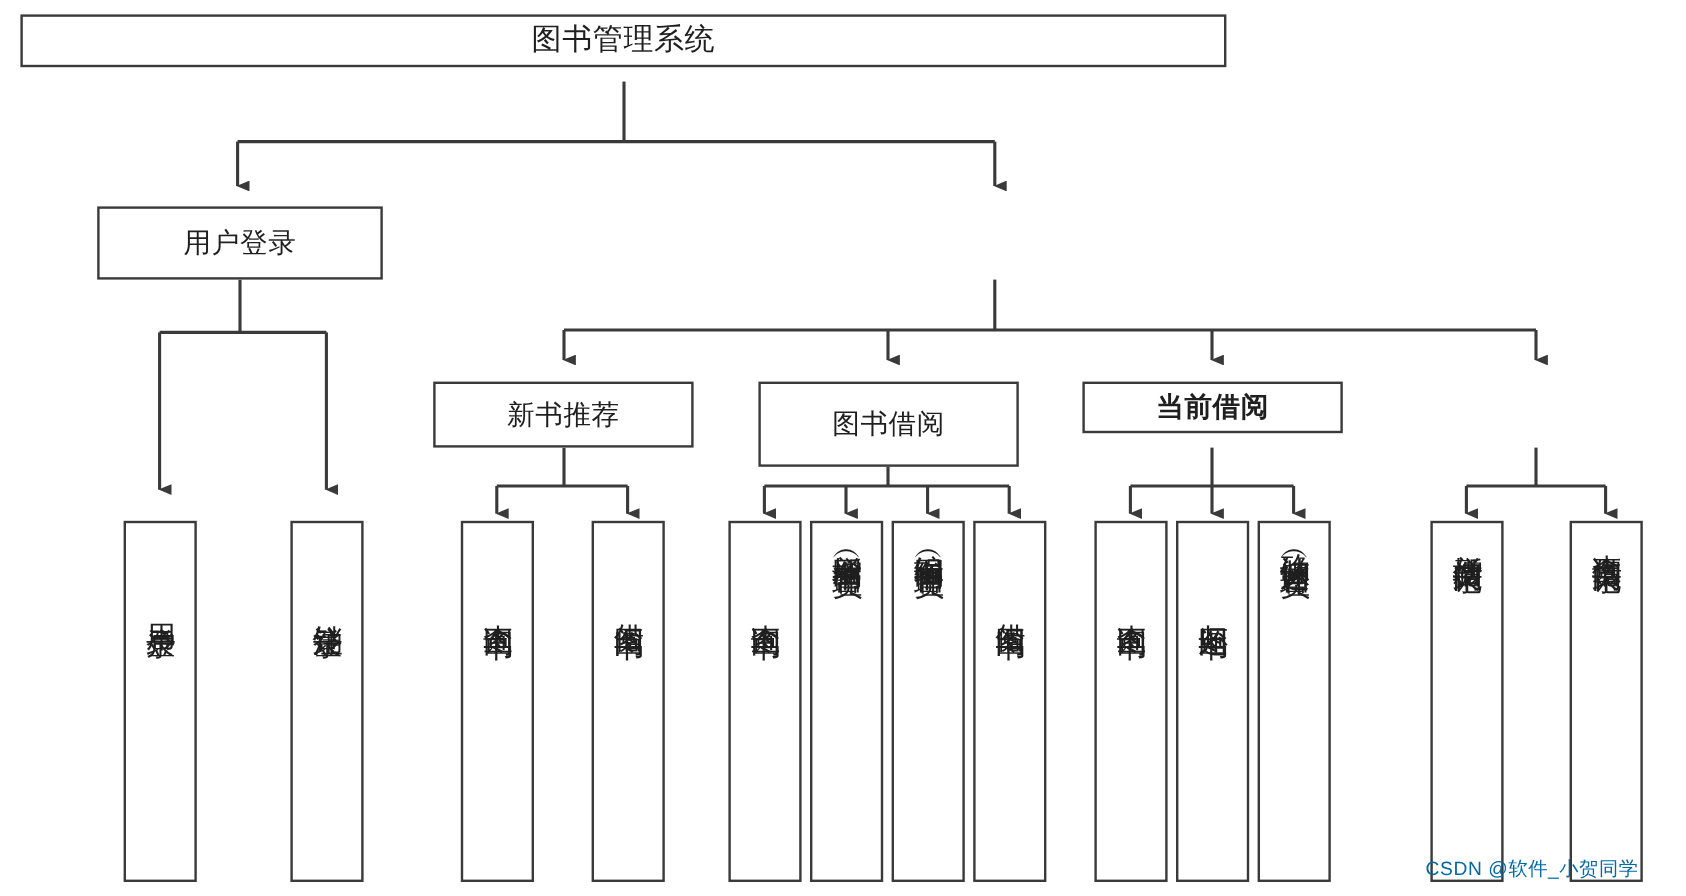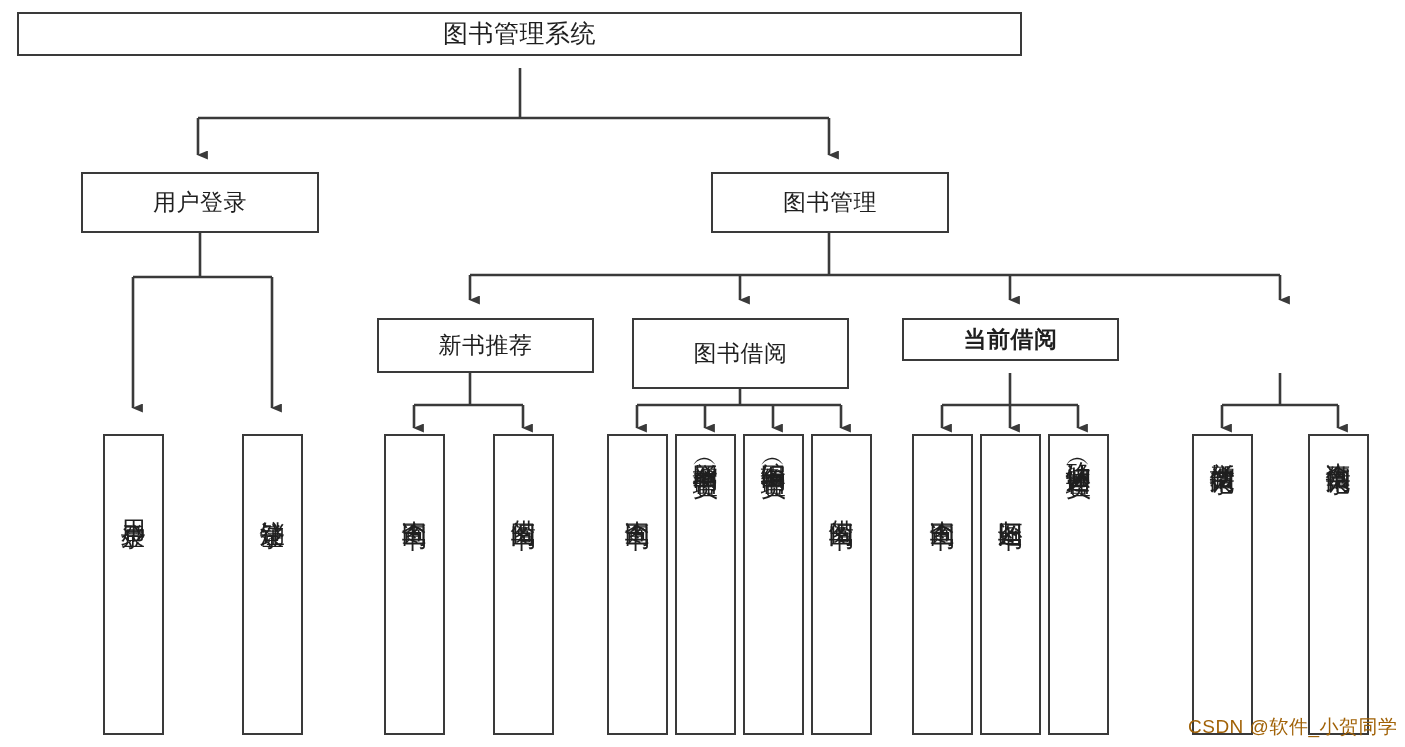--- a/index.html
+++ b/index.html
@@ -61,22 +61,22 @@
   .node.leaf.mid .label {
     margin-top: 58px;
   }
   .node.leaf.tall .label {
     margin-top: 0px;
   }
   .watermark {
     position: absolute;
     left: 1188px;
     top: 714px;
-    font-size: 19px;
-    color: #a16207;
+    font-size: 16px;
+    color: #0369a1;
     white-space: nowrap;
     letter-spacing: 0.5px;
   }
 </style>
 </head>
 <body>
 
 <div id="canvas">
 
   <svg class="wires" viewBox="0 0 1405 747" xmlns="http://www.w3.org/2000/svg">
@@ -130,25 +130,22 @@
     </g>
   </svg>
 
   <div class="node root" style="left:17px; top:12px; width:1005px; height:44px;">
     <span class="label">图书管理系统</span>
   </div>
 
   <div class="node lvl2" style="left:81px; top:172px; width:238px; height:61px;">
     <span class="label">用户登录</span>
   </div>
-  <div class="node lvl2" style="left:711px; top:172px; width:238px; height:61px;">
-    <span class="label">图书管理</span>
-  </div>
 
-  <div class="node lvl3" style="left:361px; top:318px; width:217px; height:55px;margin-left:16px;">
+  <div class="node lvl3" style="left:361px; top:318px; width:217px; height:55px;">
     <span class="label">新书推荐</span>
   </div>
   <div class="node lvl3" style="left:632px; top:318px; width:217px; height:71px;">
     <span class="label">图书借阅</span>
   </div>
   <div class="node lvl3" style="left:902px; top:318px; width:217px; height:43px;font-weight:bold;">
     <span class="label">当前借阅</span>
   </div>
 
   <div class="node leaf mid" style="left:103px; top:434px; width:61px; height:301px;">

